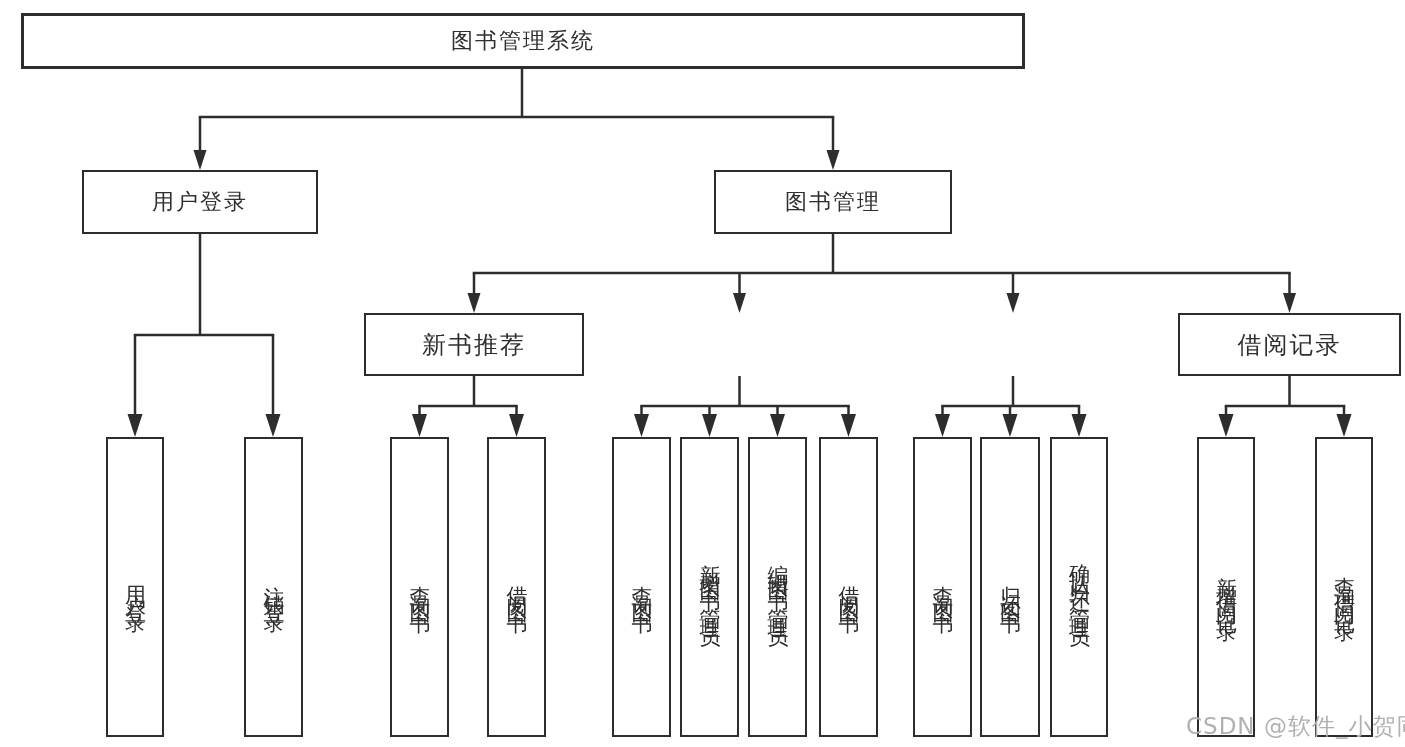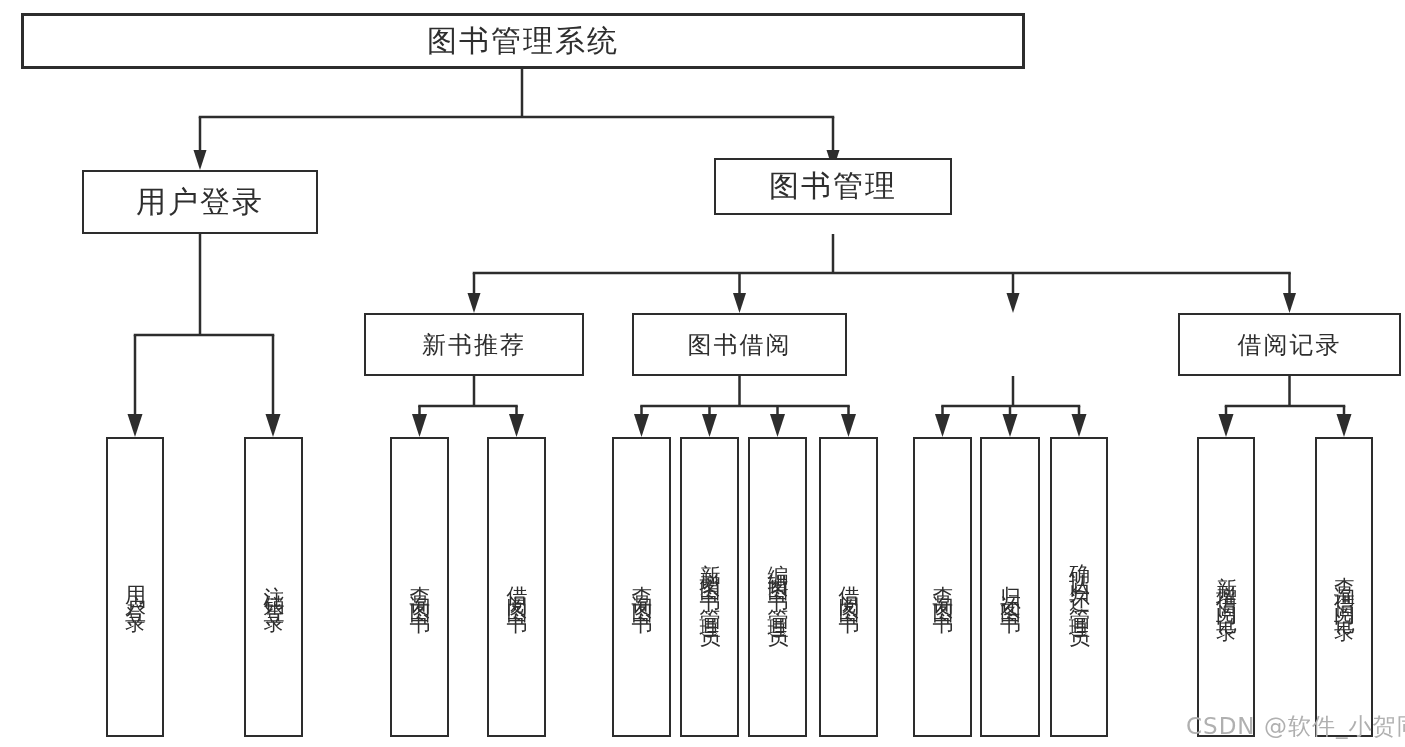--- a/index.html
+++ b/index.html
@@ -23,21 +23,21 @@
   .node{
     position:absolute;
     box-sizing:border-box;
     border:2.5px solid var(--border);
     background:#fff;
     display:flex;align-items:center;justify-content:center;
     color:var(--text);
     z-index:2;
   }
   .node.root{border-width:3px;}
-  .node.h{font-size:30px;letter-spacing:2px;white-space:nowrap;}
+  .node.h{font-size:22px;letter-spacing:2px;white-space:nowrap;}
   .node.h3{font-size:24px;}
   .node.v span{
     writing-mode:vertical-rl;
     text-orientation:mixed;
     font-size:21px;
     letter-spacing:9px;
     line-height:1;
     white-space:nowrap;
   }
   .watermark{
@@ -125,31 +125,28 @@
   </svg>
 
   <div class="node root h" style="left:21px;top:13px;width:1004px;height:56px">
     <span>图书管理系统</span>
   </div>
 
   <div class="node h" style="left:82px;top:170px;width:236px;height:64px">
     <span>用户登录</span>
   </div>
 
-  <div class="node h" style="left:714px;top:158px;width:238px;height:57px">
+  <div class="node h" style="left:714px;top:170px;width:238px;height:64px">
     <span>图书管理</span>
   </div>
 
   <div class="node h h3" style="left:364px;top:313px;width:220px;height:63px">
     <span>新书推荐</span>
   </div>
 
-  <div class="node h h3" style="left:632px;top:313px;width:215px;height:63px">
-    <span>图书借阅</span>
-  </div>
 
 
   <div class="node h h3" style="left:1178px;top:313px;width:223px;height:63px">
     <span>借阅记录</span>
   </div>
 
   <div class="node v" style="left:106px;top:437px;width:58px;height:300px">
     <span>用户登录</span>
   </div>
 

